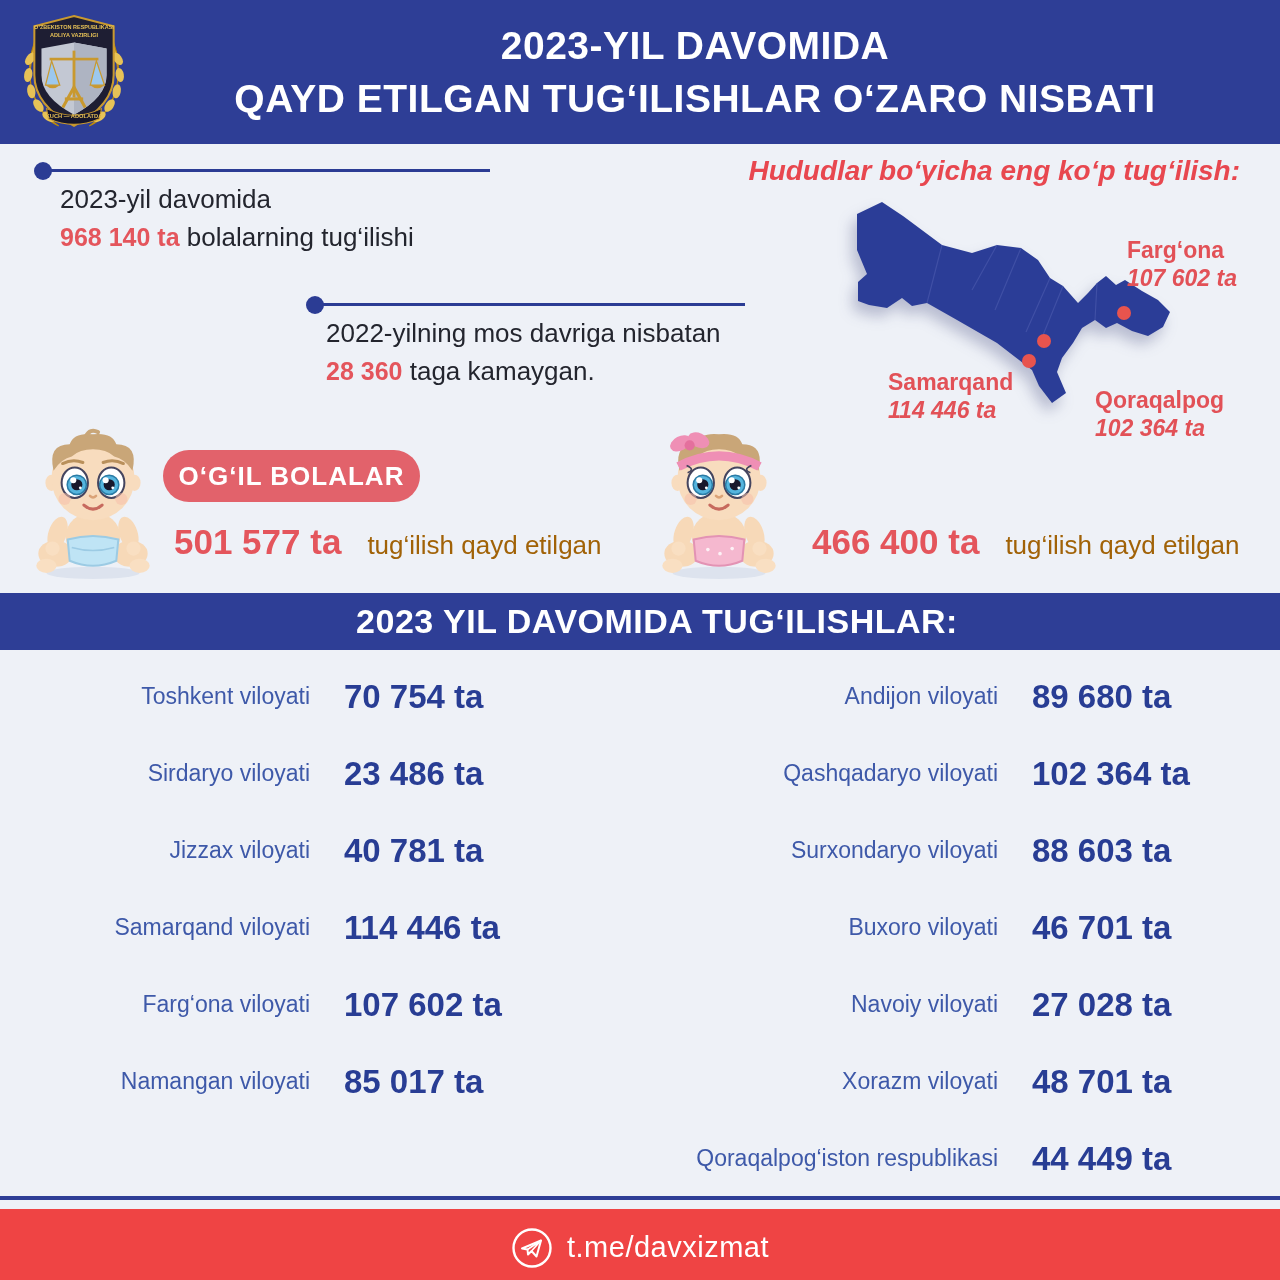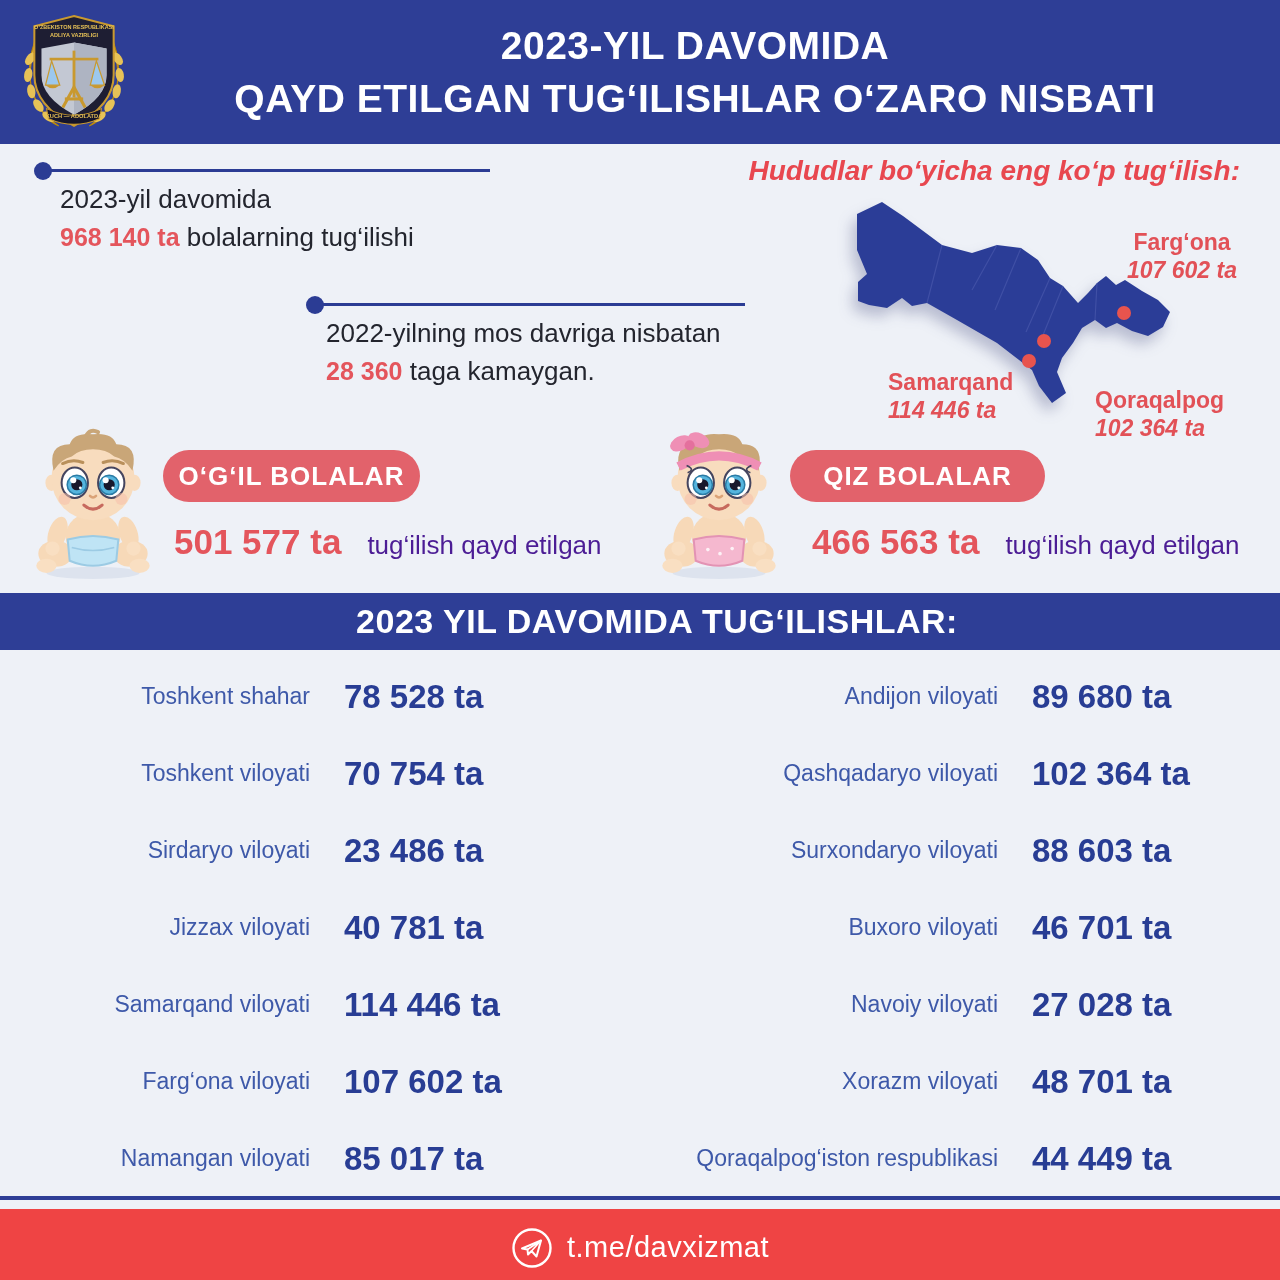--- a/index.html
+++ b/index.html
@@ -19,31 +19,31 @@
   .stat{position:absolute;color:#23252E;font-size:26px;line-height:38px;}
   .stat .big{color:#E4555C;font-weight:800;font-size:25px;}
 
   
   .map-title{position:absolute;right:40px;top:155px;width:600px;text-align:right;
              color:#E8474F;font-weight:800;font-style:italic;font-size:28px;}
   .map-wrap{position:absolute;left:845px;top:190px;width:385px;height:250px;
             filter:drop-shadow(-5px 9px 7px rgba(45,55,110,.28));}
   .map-label{position:absolute;color:#E25157;font-size:23px;line-height:28px;font-weight:600;}
   .map-label .val{font-weight:800;font-style:italic;}
-  .lbl-farghona{right:43px;top:228px;text-align:center;margin-left:22px;}
+  .lbl-farghona{right:43px;top:236px;text-align:left;margin-left:22px;}
   .lbl-samarqand{left:888px;top:368px;}
   .lbl-qashqadaryo{left:1095px;top:386px;}
 
   
   .pill{position:absolute;height:52px;border-radius:28px;background:#E2626B;
         display:flex;align-items:center;justify-content:center;
         color:#fff;font-weight:700;font-size:26px;letter-spacing:1px;}
   .gender-line{position:absolute;display:flex;align-items:baseline;gap:26px;white-space:nowrap;}
   .gender-line .num{color:#E4555C;font-weight:800;font-size:35px;}
-  .gender-line .cap{color:#4c1d95;font-size:26px;}
+  .gender-line .cap{color:#a16207;font-size:26px;}
   .baby{position:absolute;}
 
   
   .band{position:absolute;left:0;top:593px;width:1280px;height:57px;background:#2E3E96;
         display:flex;align-items:center;justify-content:center;padding-left:17px;}
   .band-text{color:#fff;font-weight:800;font-size:34px;letter-spacing:.5px;}
 
   
   .tcol{position:absolute;top:658px;display:flex;flex-direction:column;}
   .tcol-left{left:20px;width:600px;}
@@ -234,37 +234,30 @@
     <circle cx="81" cy="64" r="5.5" fill="#18182C"></circle>
     <circle cx="77.5" cy="59.5" r="3" fill="#fff"></circle>
     <circle cx="84.5" cy="67" r="1.4" fill="#fff"></circle>
     <path d="M33,45 Q42,49 34,52" fill="none" stroke="#45455F" stroke-width="1.6"></path>
     <path d="M97,45 Q88,49 96,52" fill="none" stroke="#45455F" stroke-width="1.6"></path>
     <path d="M62,75 Q65,78 68,75" fill="none" stroke="#DBA377" stroke-width="2.5" stroke-linecap="round"></path>
     <path d="M56,84 Q65,92 74,84" fill="none" stroke="#C76A5E" stroke-width="3" stroke-linecap="round"></path>
     <circle cx="37" cy="78" r="6" fill="#F5BFAA" opacity="0.55"></circle>
     <circle cx="93" cy="78" r="6" fill="#F5BFAA" opacity="0.55"></circle>
   </svg>
-  <div class="pill" style="left:790px;top:450px;width:255px;">
-    <span>QIZ BOLALAR</span>
-  </div>
   <div class="gender-line" style="left:812px;top:522px;">
-    <span class="num">466 563 ta</span>
+    <span class="num">466 400 ta</span>
     <span class="cap">tug‘ilish qayd etilgan</span>
   </div>
 
   <div class="band">
     <div class="band-text">2023 YIL DAVOMIDA TUG‘ILISHLAR:</div>
   </div>
 
   <div class="tcol tcol-left">
-    <div class="trow">
-      <div class="tlabel">Toshkent shahar</div>
-      <div class="tvalue">78 528 ta</div>
-    </div>
     <div class="trow">
       <div class="tlabel">Toshkent viloyati</div>
       <div class="tvalue">70 754 ta</div>
     </div>
     <div class="trow">
       <div class="tlabel">Sirdaryo viloyati</div>
       <div class="tvalue">23 486 ta</div>
     </div>
     <div class="trow">
       <div class="tlabel">Jizzax viloyati</div>

